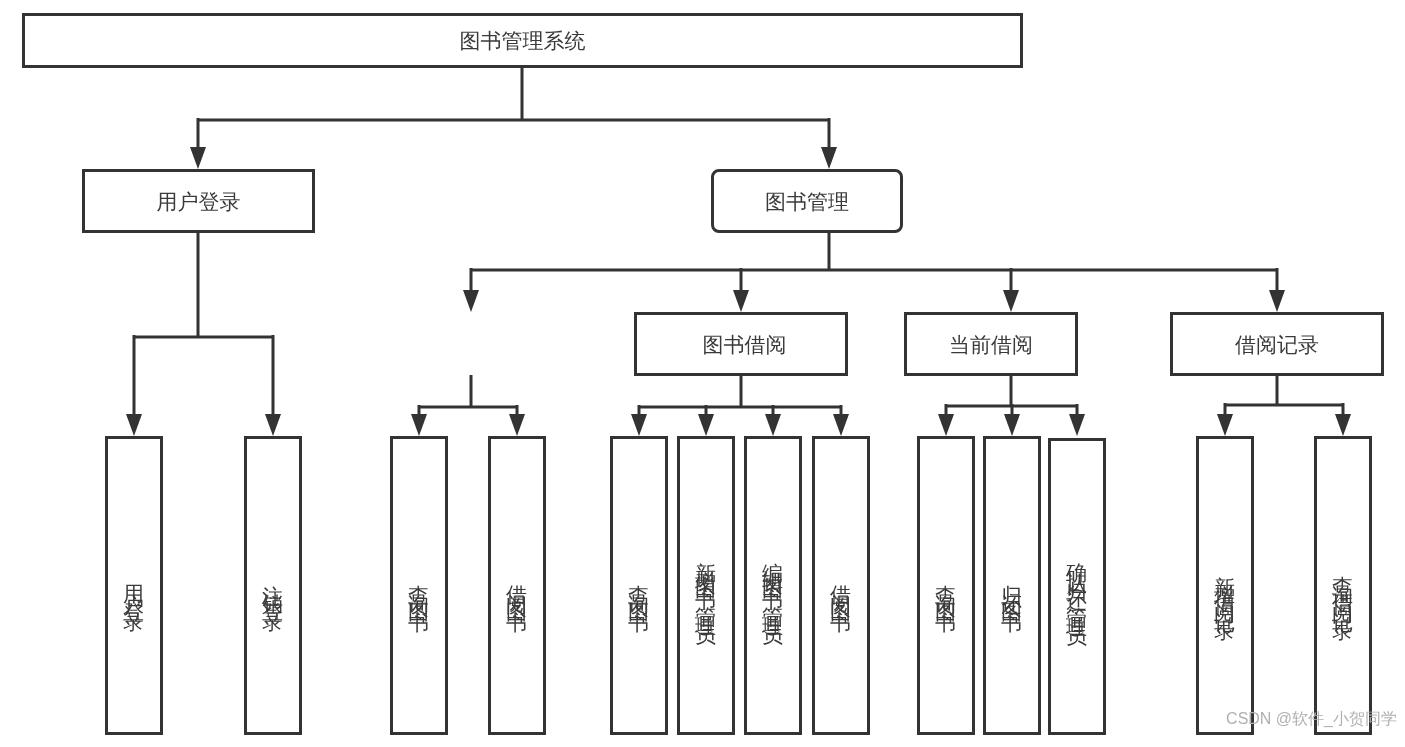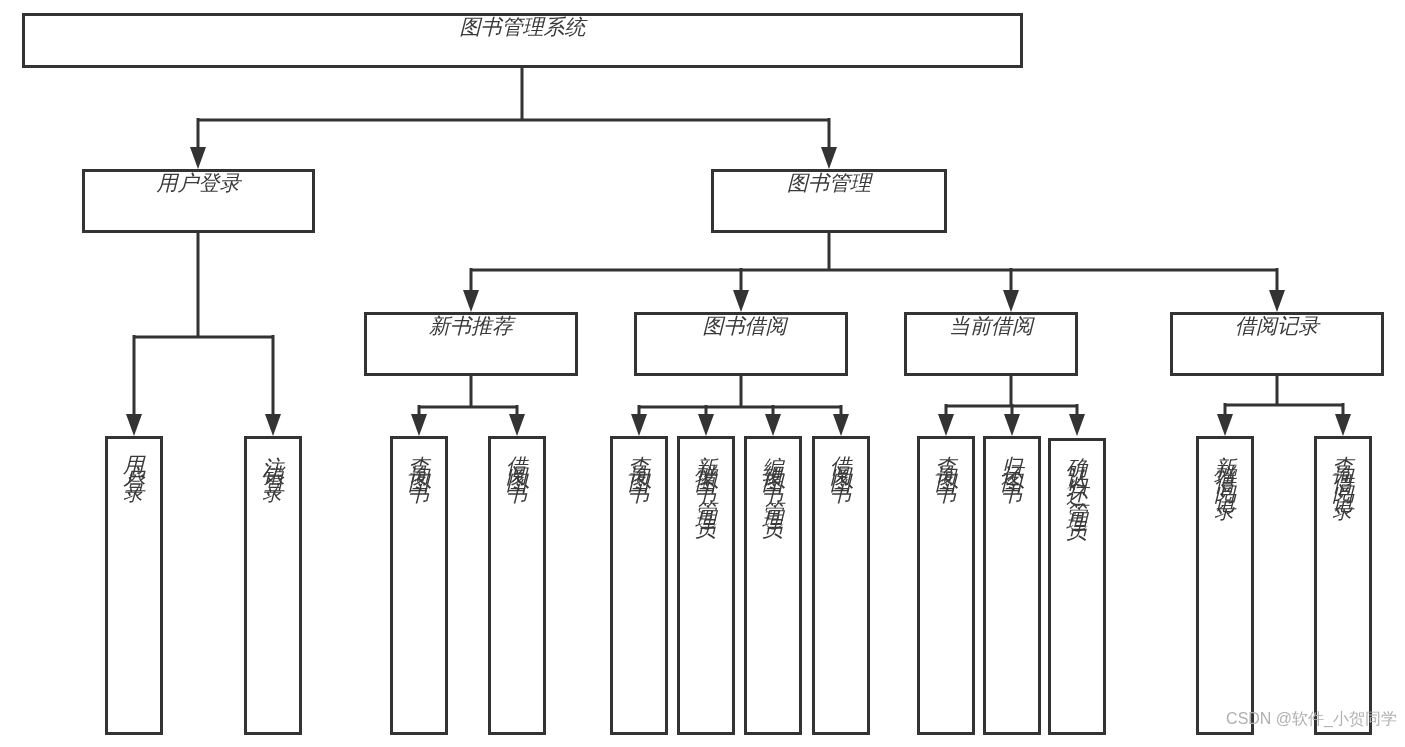--- a/index.html
+++ b/index.html
@@ -24,24 +24,23 @@
     position: absolute;
     left: 0; top: 0;
     width: 1405px; height: 747px;
   }
   .node {
     position: absolute;
     box-sizing: border-box;
     border: 3px solid var(--line);
     background: var(--background);
     display: flex;
-    align-items: flex-start;
+    align-items: center;
     justify-content: center;
     color: var(--text);
-    font-style: italic;
   }
   .node.h span {
     font-size: 21px;
     line-height: 1;
     white-space: nowrap;
   }
   .node.v span {
     writing-mode: vertical-rl;
     text-orientation: mixed;
     font-size: 21px;
@@ -102,27 +101,24 @@
     </g>
   </svg>
 
   <div class="node h" style="left:22px; top:13px; width:1001px; height:55px;">
     <span>图书管理系统</span>
   </div>
 
   <div class="node h" style="left:82px; top:169px; width:233px; height:64px;">
     <span>用户登录</span>
   </div>
-  <div class="node h" style="left:711px; top:169px; width:236px; height:64px;">
+  <div class="node h" style="left:711px; top:169px; width:192px; height:64px;border-radius:8px;">
     <span>图书管理</span>
   </div>
 
-  <div class="node h" style="left:364px; top:312px; width:214px; height:64px;">
-    <span>新书推荐</span>
-  </div>
   <div class="node h" style="left:634px; top:312px; width:214px; height:64px;padding-left:7px;">
     <span>图书借阅</span>
   </div>
   <div class="node h" style="left:904px; top:312px; width:174px; height:64px;">
     <span>当前借阅</span>
   </div>
   <div class="node h" style="left:1170px; top:312px; width:214px; height:64px;">
     <span>借阅记录</span>
   </div>
 

